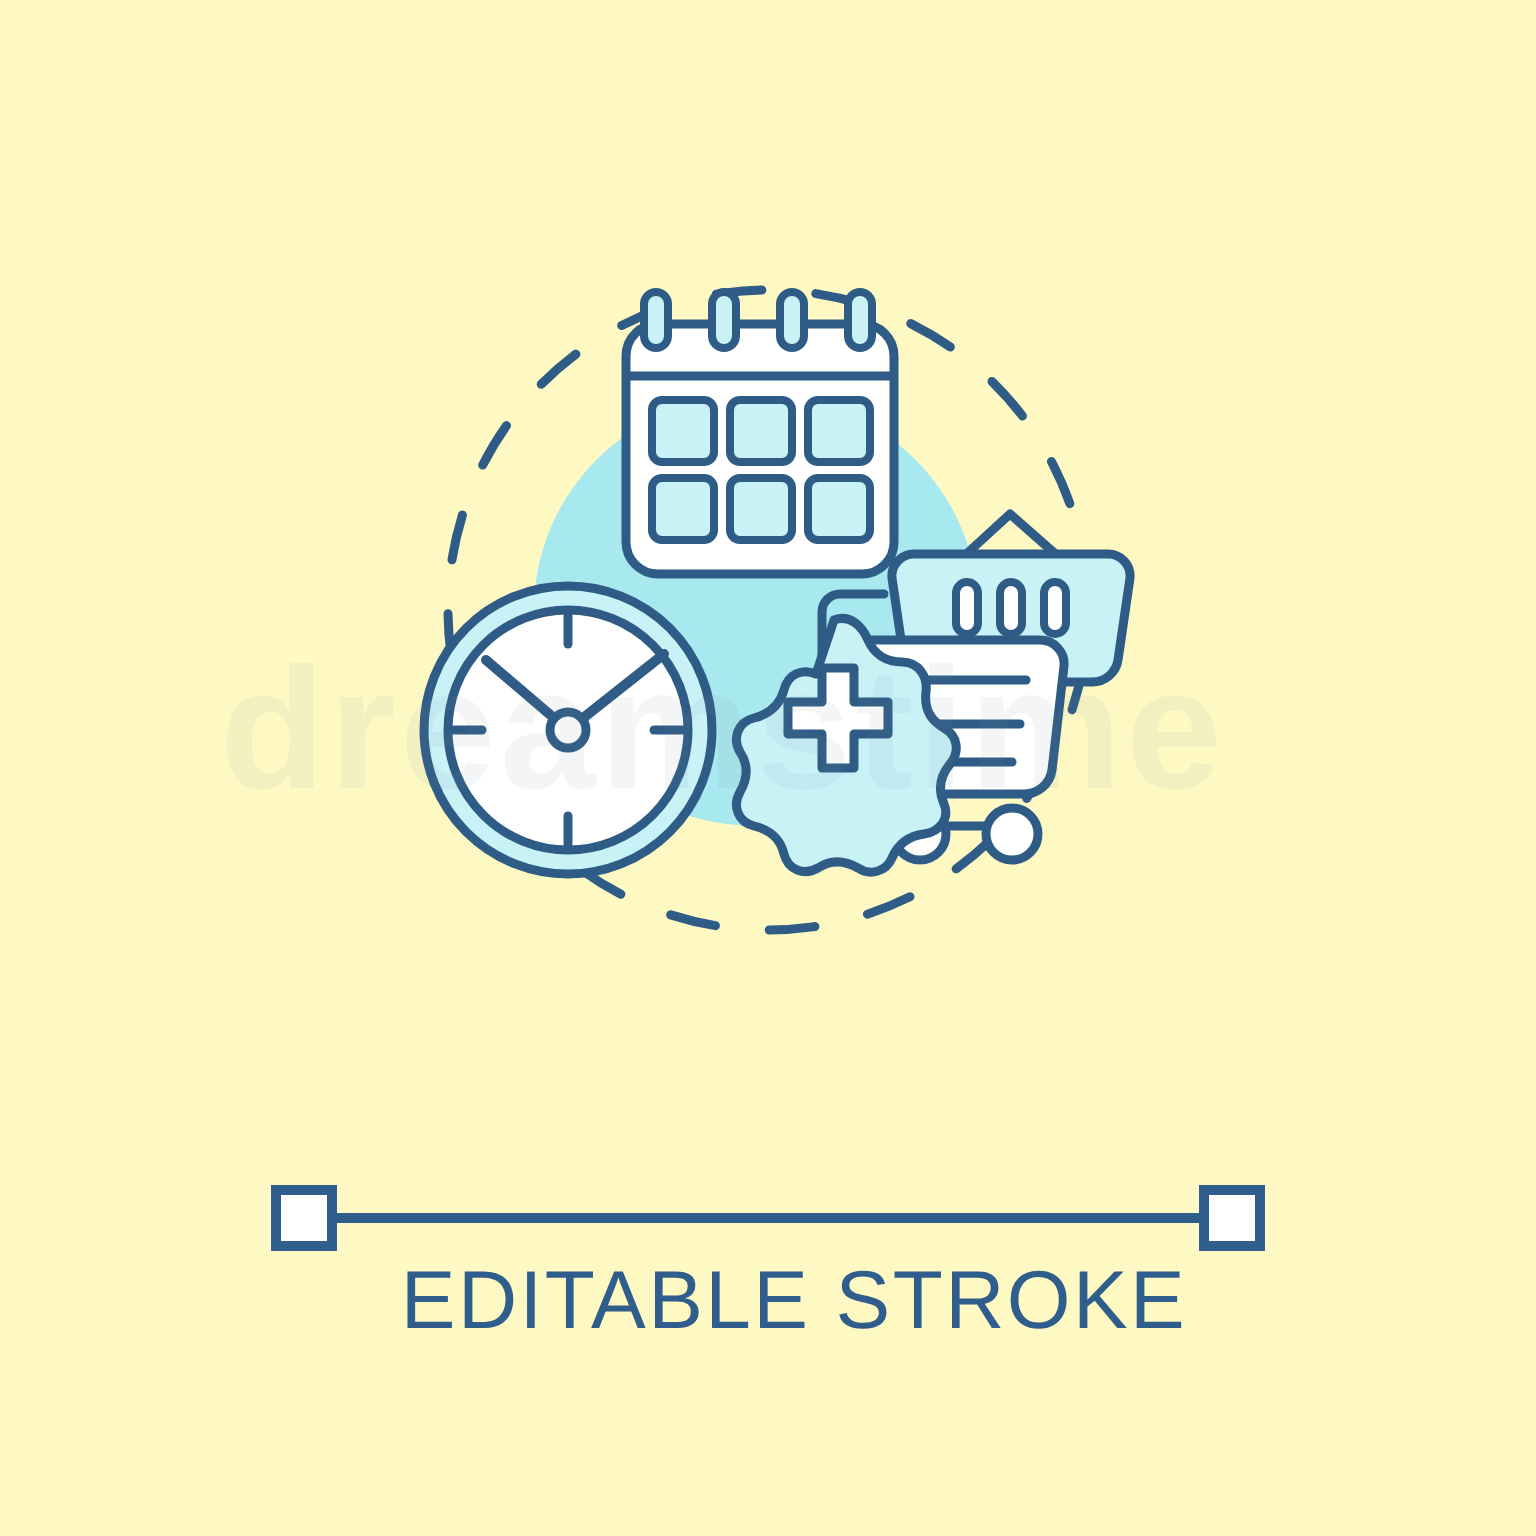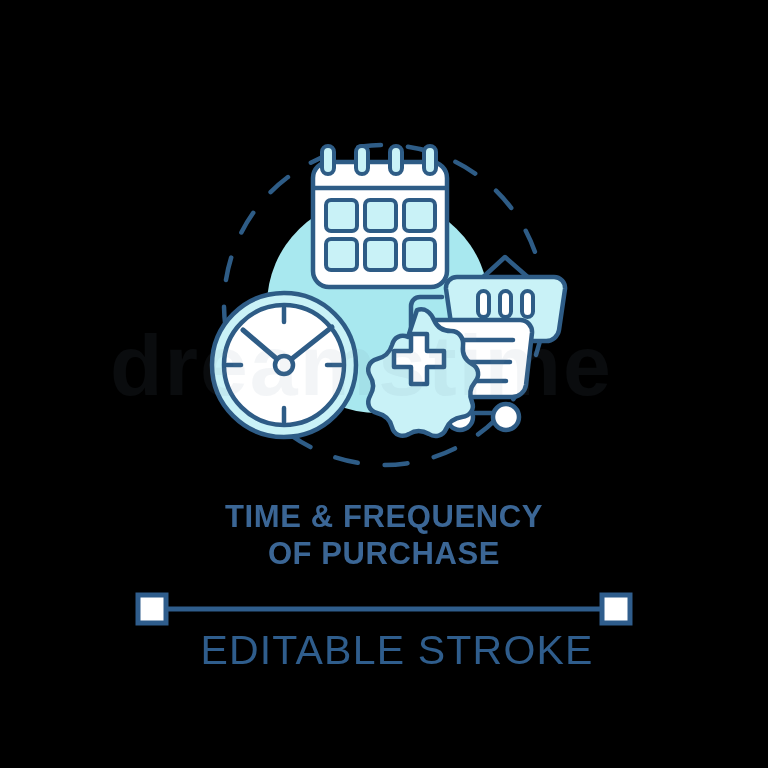--- a/index.html
+++ b/index.html
@@ -11,21 +11,21 @@
     width: 768px;
     height: 768px;
     font-family: "Liberation Sans", sans-serif;
     overflow: hidden;
     position: relative;
   }
   #page {
     position: relative;
     width: 768px;
     height: 768px;
-    background: #000000;
+    background: #fef9c3;
   }
   .illustration {
     position: absolute;
     left: 0;
     top: 0;
     width: 768px;
     height: 500px;
   }
   .title-block {
     position: absolute;
@@ -172,24 +172,20 @@
       <line x1="284" y1="365" x2="243" y2="330" stroke="#2e5c86" stroke-width="5" stroke-linecap="round"></line>
 
       <line x1="284" y1="365" x2="332" y2="327" stroke="#2e5c86" stroke-width="5" stroke-linecap="round"></line>
       <circle cx="284" cy="365" r="9" fill="#ffffff" stroke="#2e5c86" stroke-width="4.5"></circle>
     </g>
 
   </svg>
 
   <div class="wm">dreamstime</div>
 
-  <div class="title-block">
-    <div class="title-line">TIME &amp; FREQUENCY</div>
-    <div class="title-line">OF PURCHASE</div>
-  </div>
 
   <svg class="stroke-rule" viewBox="0 0 768 46" xmlns="http://www.w3.org/2000/svg">
     <line x1="152" y1="23" x2="616" y2="23" stroke="#2f5d8c" stroke-width="5"></line>
     <rect x="138" y="9" width="28" height="28" fill="#ffffff" stroke="#2f5d8c" stroke-width="5"></rect>
     <rect x="602" y="9" width="28" height="28" fill="#ffffff" stroke="#2f5d8c" stroke-width="5"></rect>
   </svg>
 
   <div class="stroke-label">EDITABLE STROKE</div>
 
 </div>

